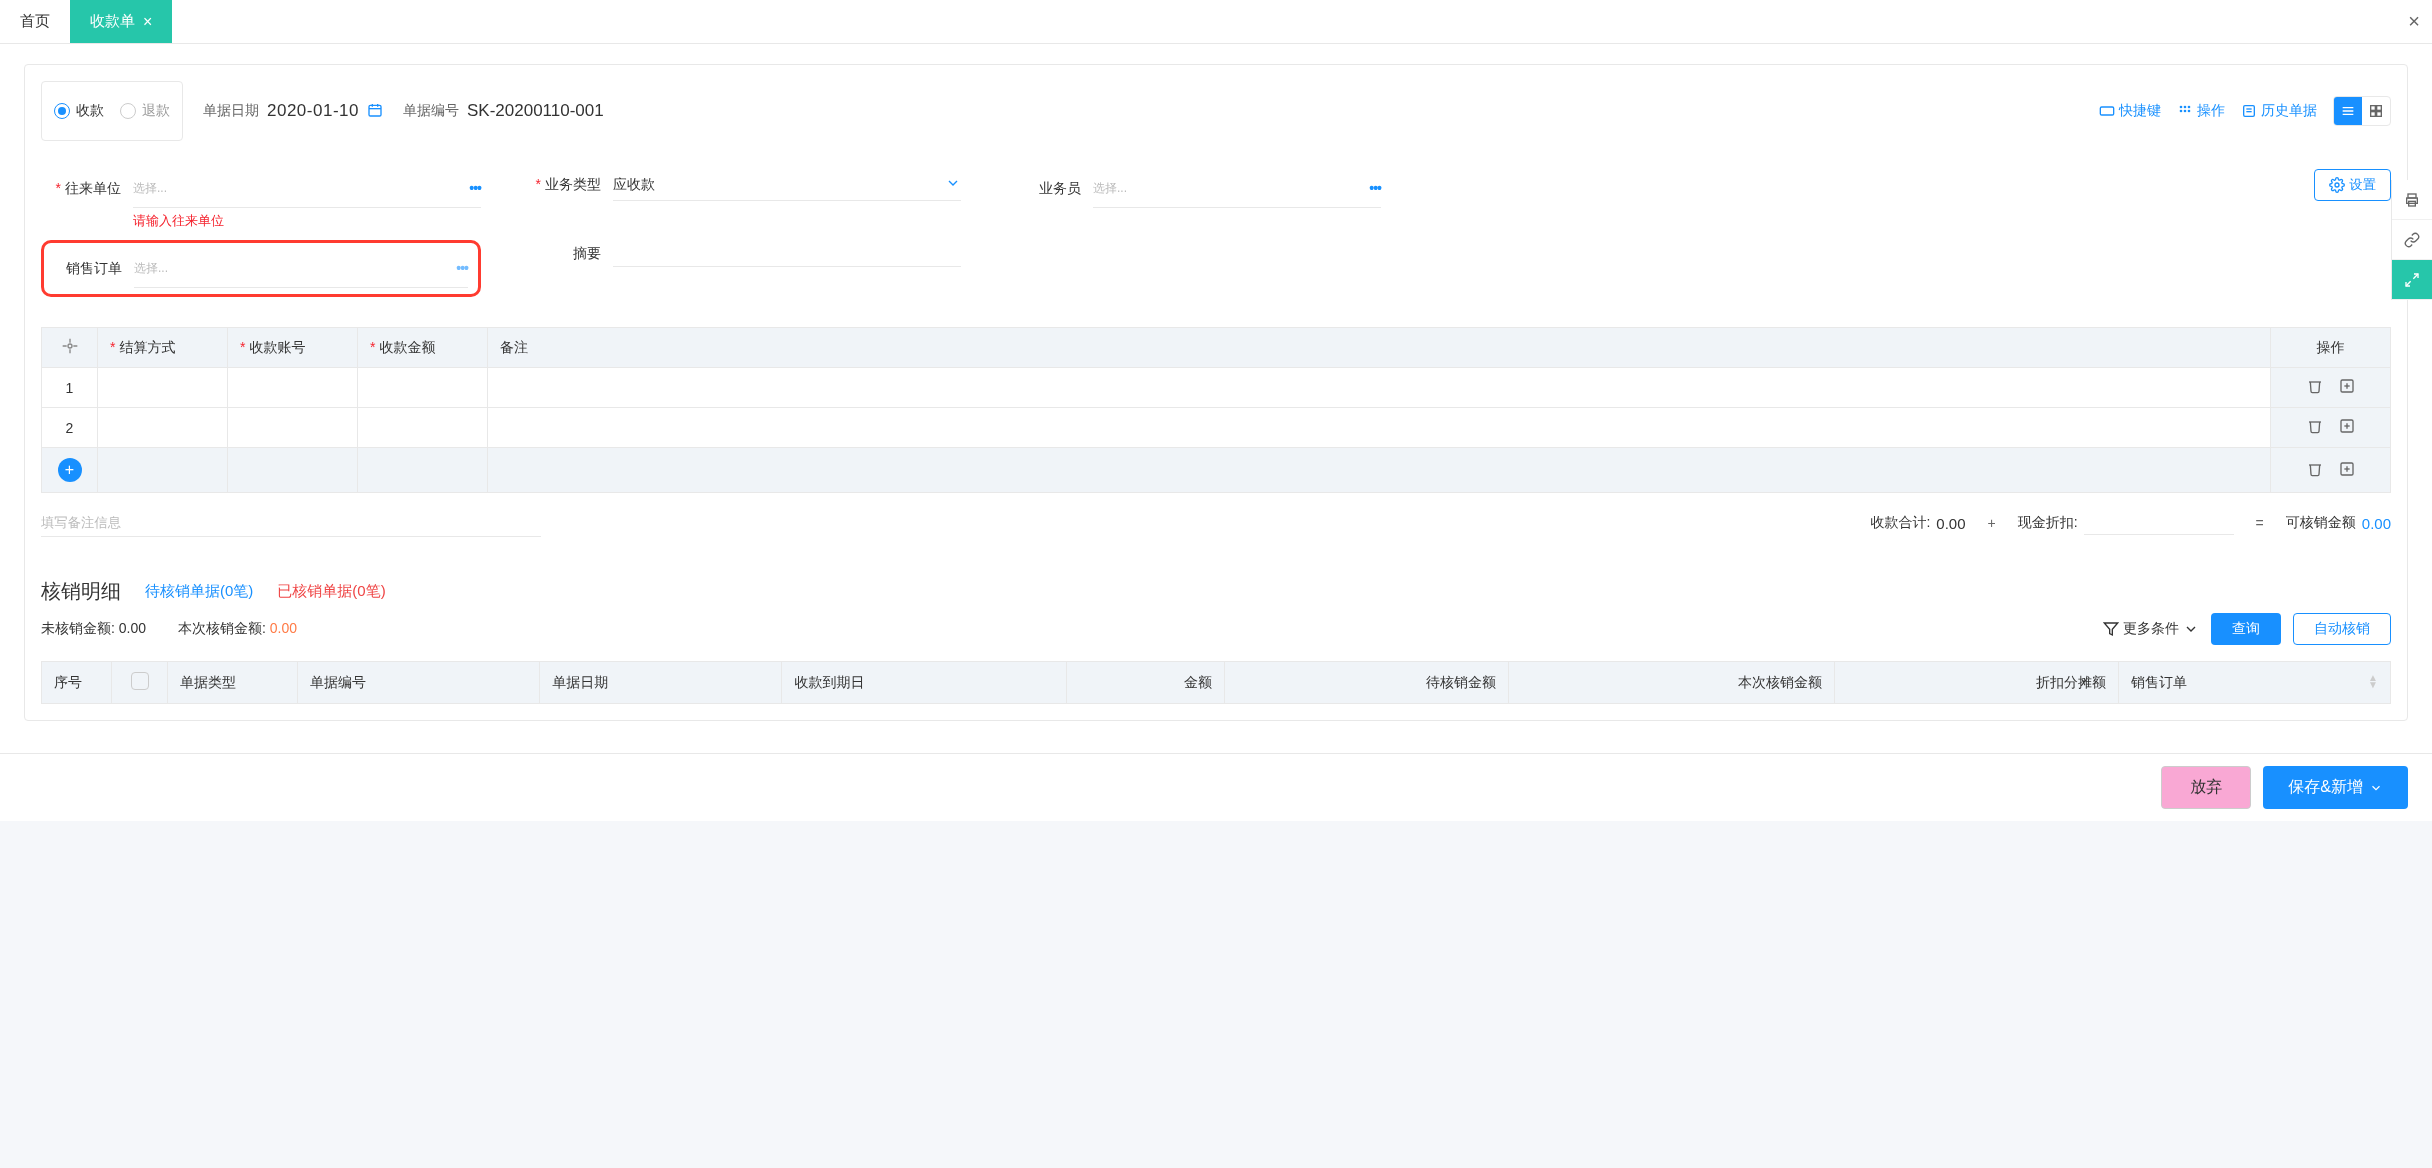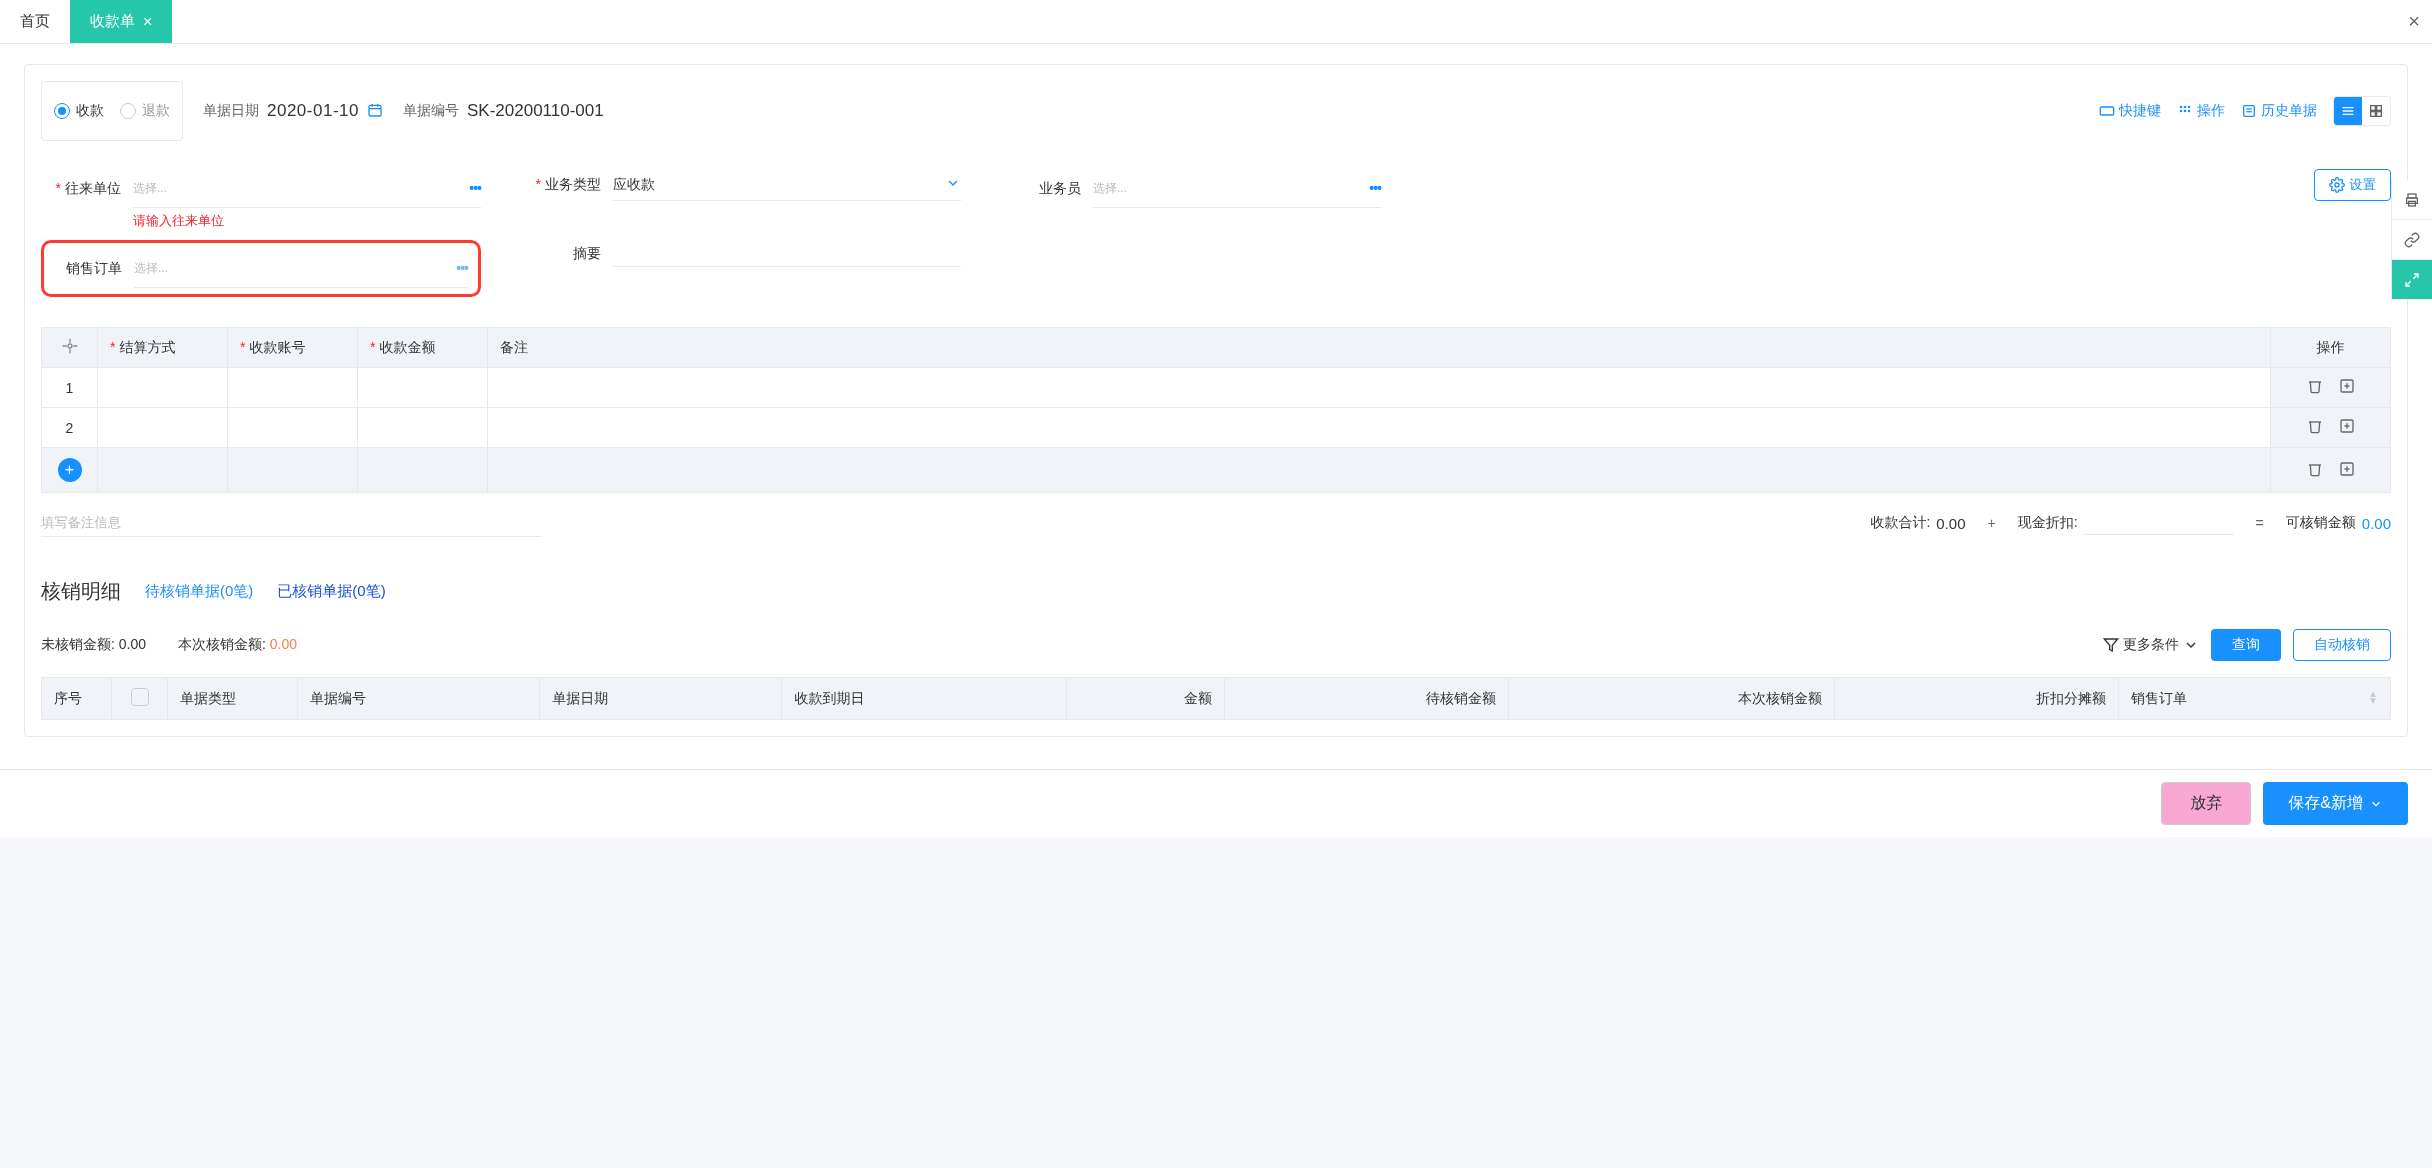--- a/index.html
+++ b/index.html
@@ -82,21 +82,21 @@
     .blue { color: #1890ff; }
     .plus-sep { color: #666; padding: 0 6px; }
     .discount-input { border: none; border-bottom: 1px solid #e8e8e8; width: 150px; padding: 4px 0; outline: none; }
     
     
     .section-title { font-size: 20px; font-weight: 500; margin: 24px 0 0; display: flex; align-items: center; gap: 24px; }
     .sub-tabs { display: flex; gap: 24px; font-size: 15px; font-weight: normal; }
     .sub-tab { cursor: pointer; }
     .sub-tab.active { color: #1890ff; }
     
-    .filter-row { display: flex; align-items: center; gap: 24px; margin-top: 24px; }
+    .filter-row { display: flex; align-items: center; gap: 24px; margin-top: 8px; }
     .filter-left { display: flex; gap: 32px; }
     .orange { color: #ff7a45; }
     .filter-right { margin-left: auto; display: flex; align-items: center; gap: 12px; }
     .more-cond { display: flex; align-items: center; gap: 4px; cursor: pointer; color: #333; }
     .btn { padding: 6px 20px; border-radius: 4px; cursor: pointer; font-size: 14px; border: 1px solid transparent; }
     .btn-primary { background: #1890ff; color: #fff; }
     .btn-outline { border-color: #1890ff; color: #1890ff; background: #fff; }
     
     
     .table2 { width: 100%; border-collapse: collapse; margin-top: 16px; }
@@ -358,21 +358,21 @@
         <div class="summary-item">
           <span>可核销金额</span>
           <span class="val blue">0.00</span>
         </div>
       </div>
 
       <div class="section-title">
         <span>核销明细</span>
         <div class="sub-tabs">
           <span class="sub-tab active">待核销单据(0笔)</span>
-          <span class="sub-tab" style="color:#1d4ed8">已核销单据(0笔)</span>
+          <span class="sub-tab" style="color:#ef4444">已核销单据(0笔)</span>
         </div>
       </div>
 
       <div class="filter-row">
         <div class="filter-left">
           <div>
             <span>未核销金额:</span>
             <span>0.00</span>
           </div>
           <div>

